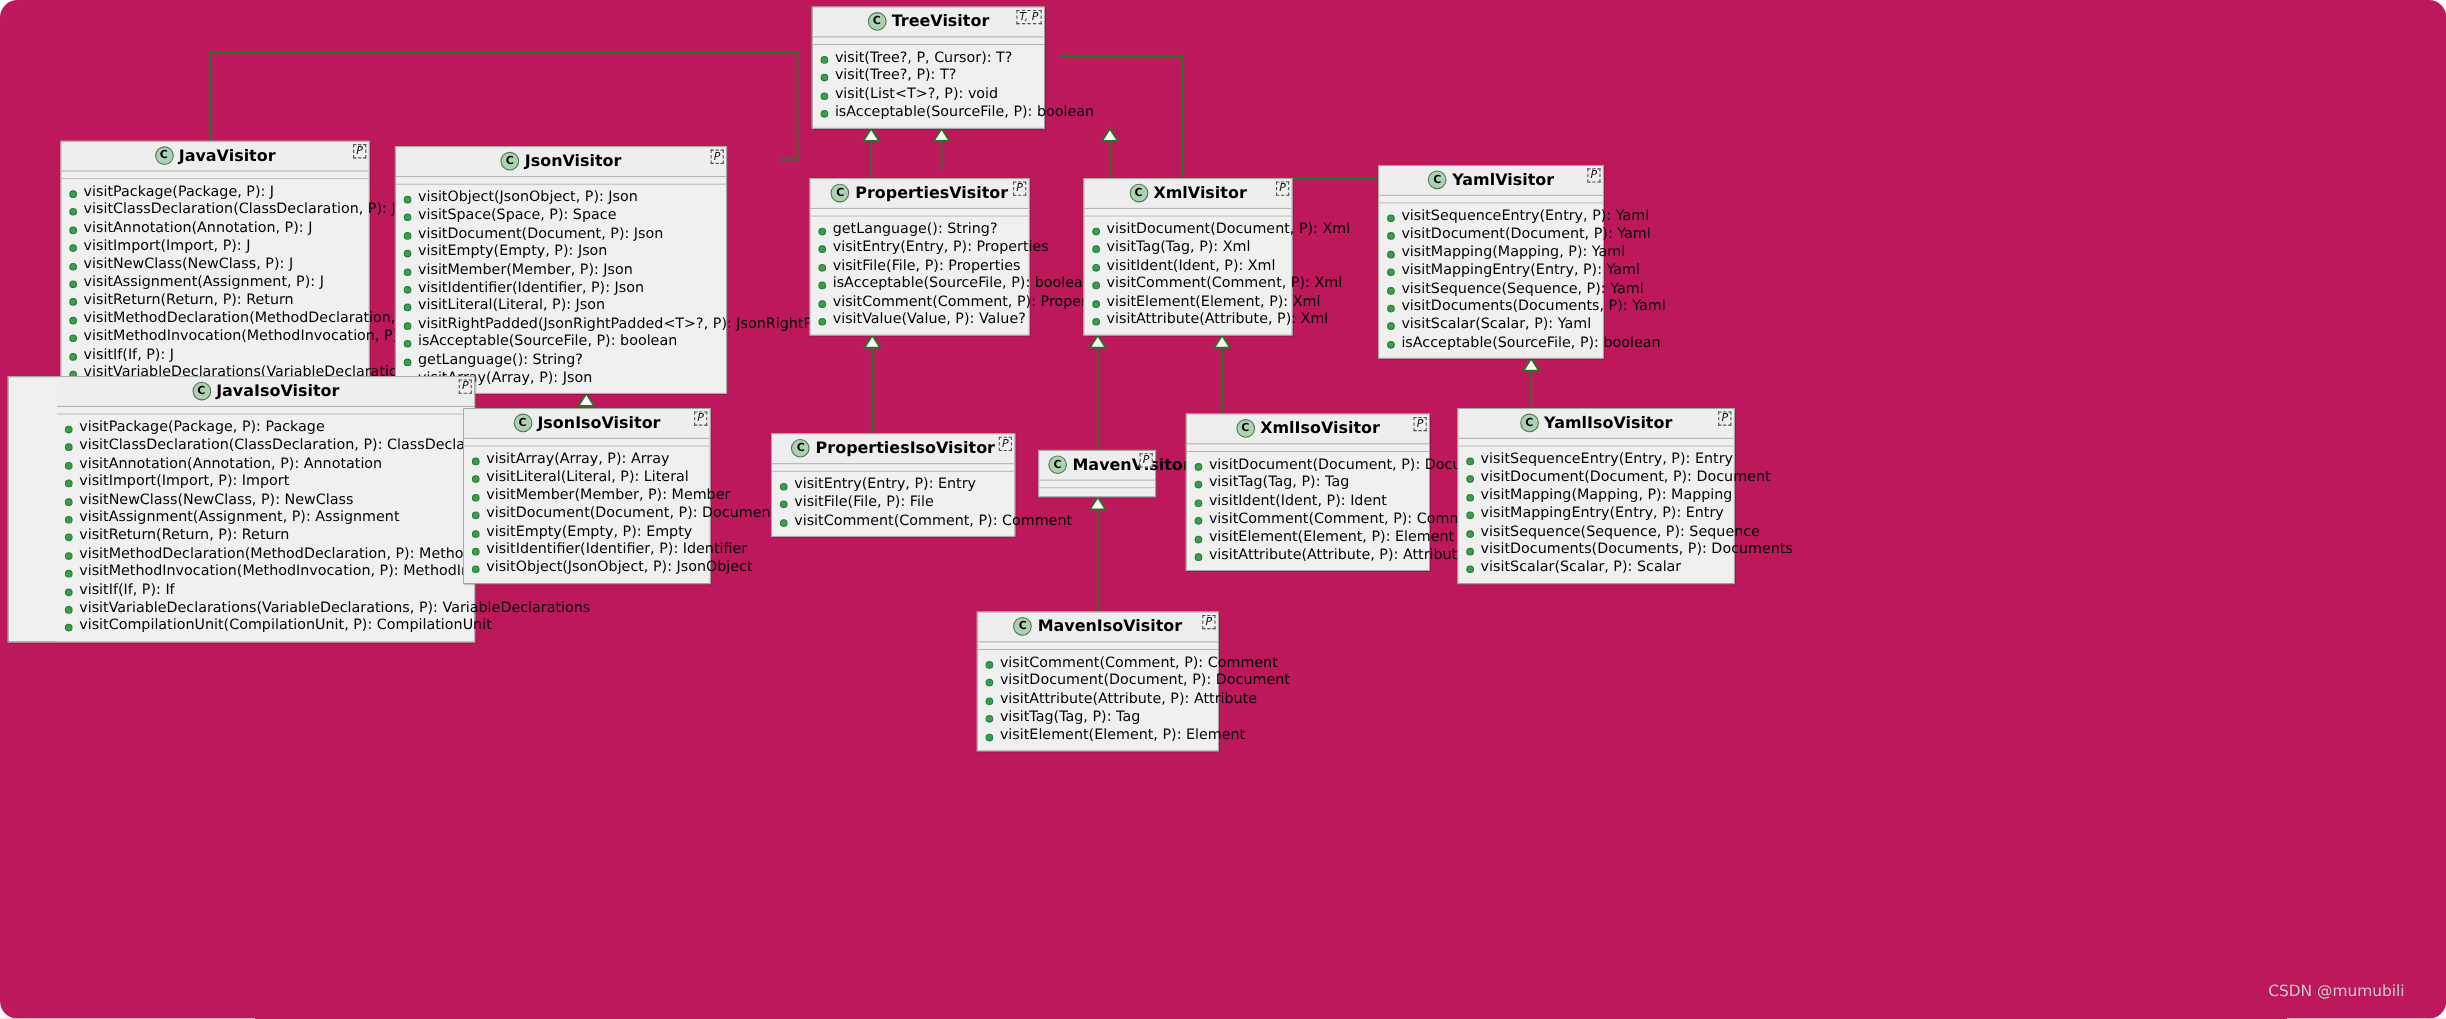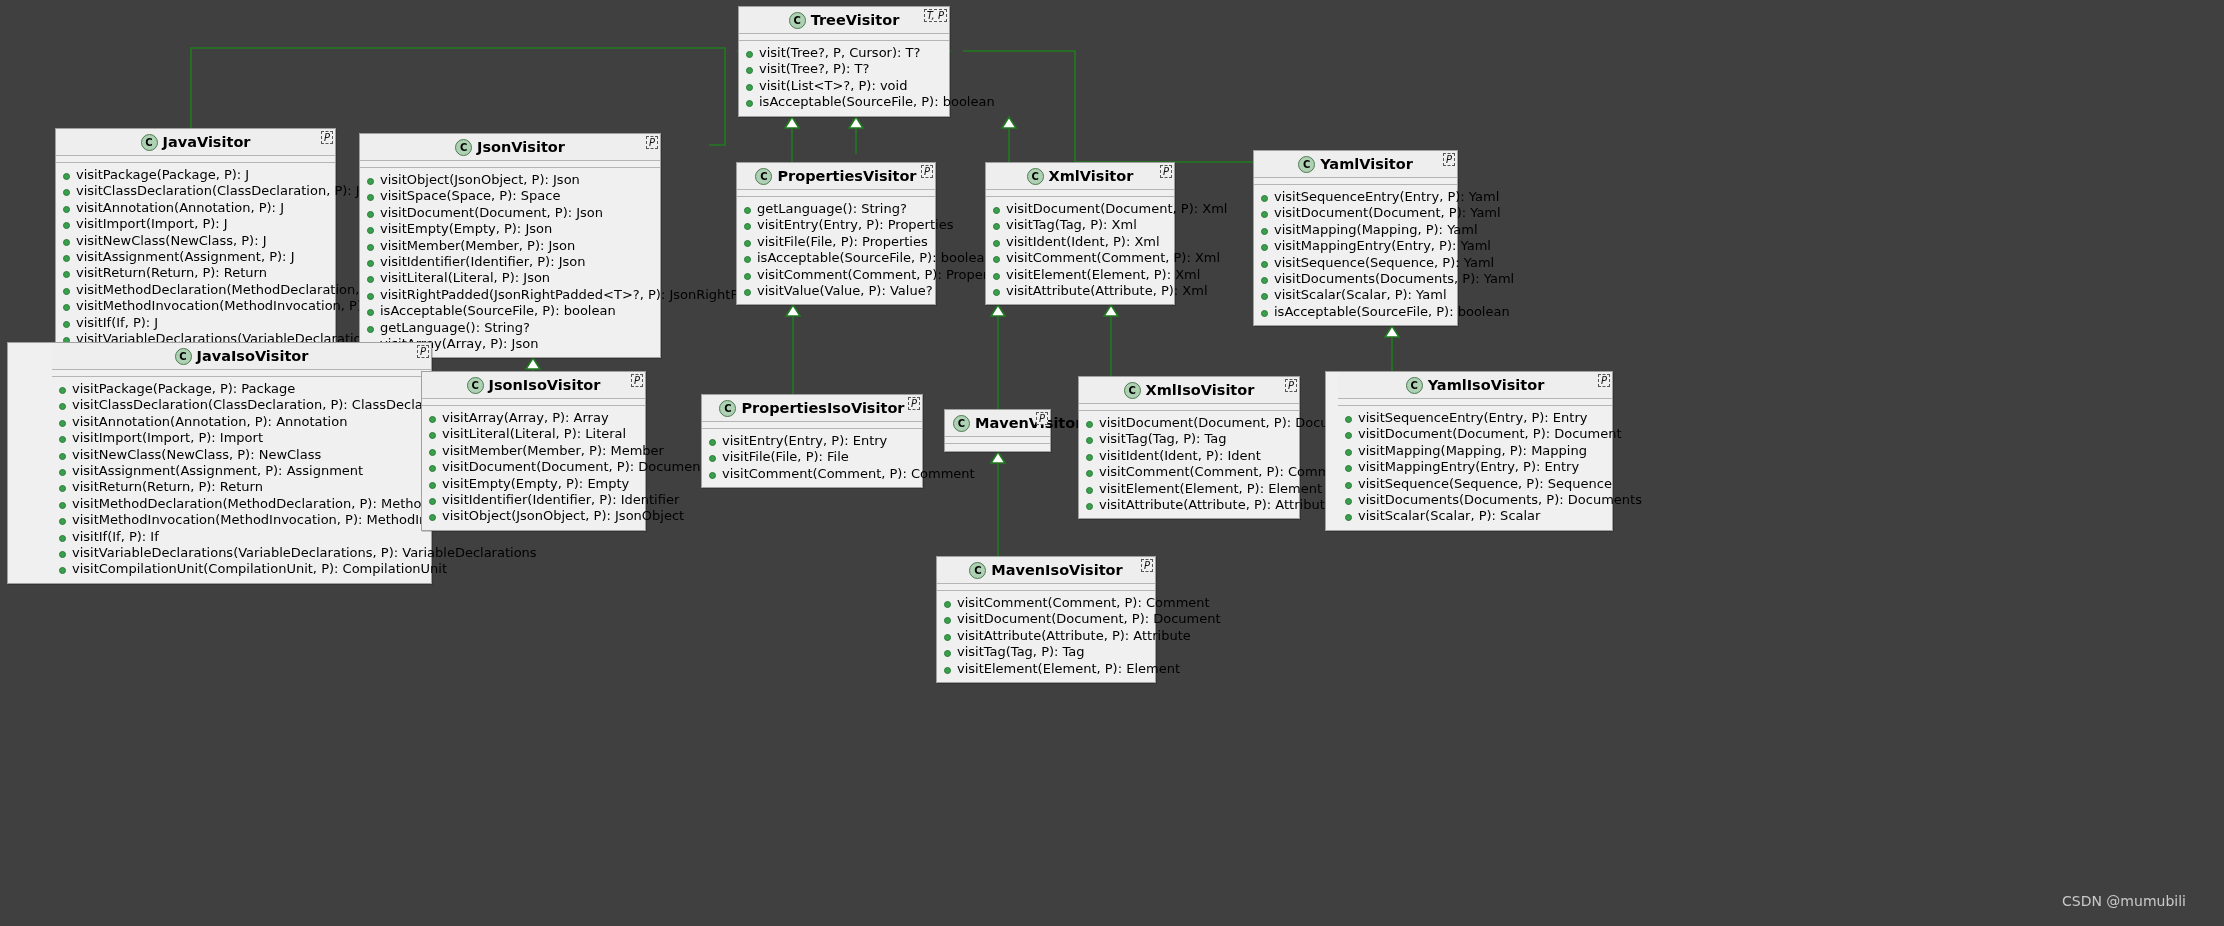--- a/index.html
+++ b/index.html
@@ -4,23 +4,24 @@
 <style>
   html, body {
     margin: 0;
     padding: 0;
     background: #ffffff;
   }
   #canvas {
     position: relative;
     width: 2224px;
     height: 926px;
-    background: #404040;
+    background: #be185d;
     font-family: "DejaVu Sans", "Liberation Sans", sans-serif;
     overflow: hidden;
+    border-radius: 16px;
   }
   #edges {
     position: absolute;
     left: 0;
     top: 0;
     width: 2224px;
     height: 926px;
     pointer-events: none;
   }
   .uml-class {
@@ -282,34 +283,34 @@
         <div class="uml-sep"></div>
         <div class="uml-body">
           <div class="member">visitDocument(Document, P): Document</div>
           <div class="member">visitTag(Tag, P): Tag</div>
           <div class="member">visitIdent(Ident, P): Ident</div>
           <div class="member">visitComment(Comment, P): Comment</div>
           <div class="member">visitElement(Element, P): Element</div>
           <div class="member">visitAttribute(Attribute, P): Attribute</div>
         </div>
       </div>
-      <div class="uml-class" style="left: 1325px; top: 371px; width: 288px; padding-left: 12px;">
+      <div class="uml-class" style="left: 1325px; top: 371px; width: 252px;">
         <div class="uml-header"><span class="c-badge">C</span><span>YamlIsoVisitor</span><span class="tparam">P</span></div>
         <div class="uml-sep"></div>
         <div class="uml-body">
           <div class="member">visitSequenceEntry(Entry, P): Entry</div>
           <div class="member">visitDocument(Document, P): Document</div>
           <div class="member">visitMapping(Mapping, P): Mapping</div>
           <div class="member">visitMappingEntry(Entry, P): Entry</div>
           <div class="member">visitSequence(Sequence, P): Sequence</div>
           <div class="member">visitDocuments(Documents, P): Documents</div>
           <div class="member">visitScalar(Scalar, P): Scalar</div>
         </div>
       </div>
-      <div class="uml-class" style="left: 888px; top: 556px; width: 220px; margin-left: 48px;">
+      <div class="uml-class" style="left: 888px; top: 556px; width: 220px;">
         <div class="uml-header"><span class="c-badge">C</span><span>MavenIsoVisitor</span><span class="tparam">P</span></div>
         <div class="uml-sep"></div>
         <div class="uml-body">
           <div class="member">visitComment(Comment, P): Comment</div>
           <div class="member">visitDocument(Document, P): Document</div>
           <div class="member">visitAttribute(Attribute, P): Attribute</div>
           <div class="member">visitTag(Tag, P): Tag</div>
           <div class="member">visitElement(Element, P): Element</div>
         </div>
       </div>

